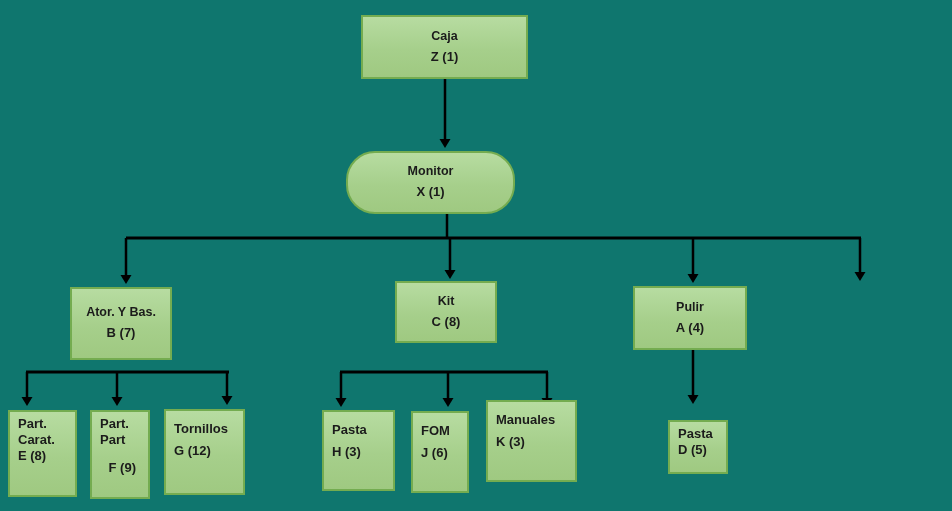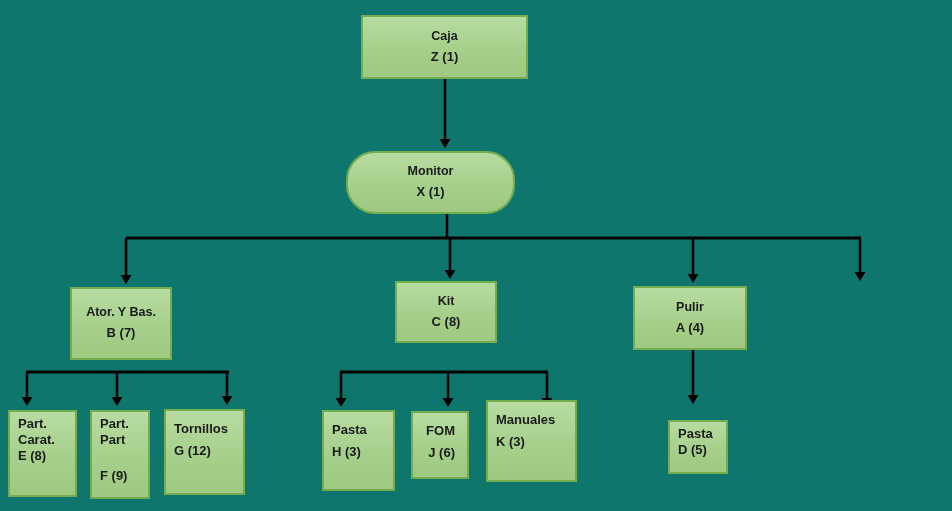--- a/index.html
+++ b/index.html
@@ -23,25 +23,25 @@
   .b-x{left:346px;top:151px;width:169px;height:63px;border-radius:29px;}
   .b-b{left:70px;top:287px;width:102px;height:73px;}
   .b-c{left:395px;top:281px;width:102px;height:62px;}
   .b-a{left:633px;top:286px;width:114px;height:64px;}
   .b-i{left:796px;top:284px;width:120px;height:67px;}
   
   .b-e{left:8px;top:410px;width:69px;height:87px;}
   .b-f{left:90px;top:410px;width:60px;height:89px;}
   .b-g{left:164px;top:409px;width:81px;height:86px;}
   .b-h{left:322px;top:410px;width:73px;height:81px;}
-  .b-j{left:411px;top:411px;width:58px;height:68px;text-align:right;}
+  .b-j{left:411px;top:411px;width:58px;height:82px;}
   .b-k{left:486px;top:400px;width:91px;height:82px;}
   .b-d{left:668px;top:420px;width:60px;height:54px;}
   .b-e .line,.b-f .line{line-height:27px;}
-  .b-f .code-line{margin-top:20px;}
+  .b-f .code-line{margin-top:12px;text-align:right;}
   .b-g .code-line{margin-top:16px;}
   .b-h .code-line,.b-j .code-line,.b-k .code-line{margin-top:17px;}
   .b-h .line,.b-j .line,.b-k .line,.b-g .line{margin-top:6px;}
   .b-d{padding-top:6px;}
   .b-d .line{line-height:21px;}
   svg.connectors{position:absolute;left:0;top:0;width:952px;height:511px;pointer-events:none;}
 </style>
 </head>
 <body>
 

